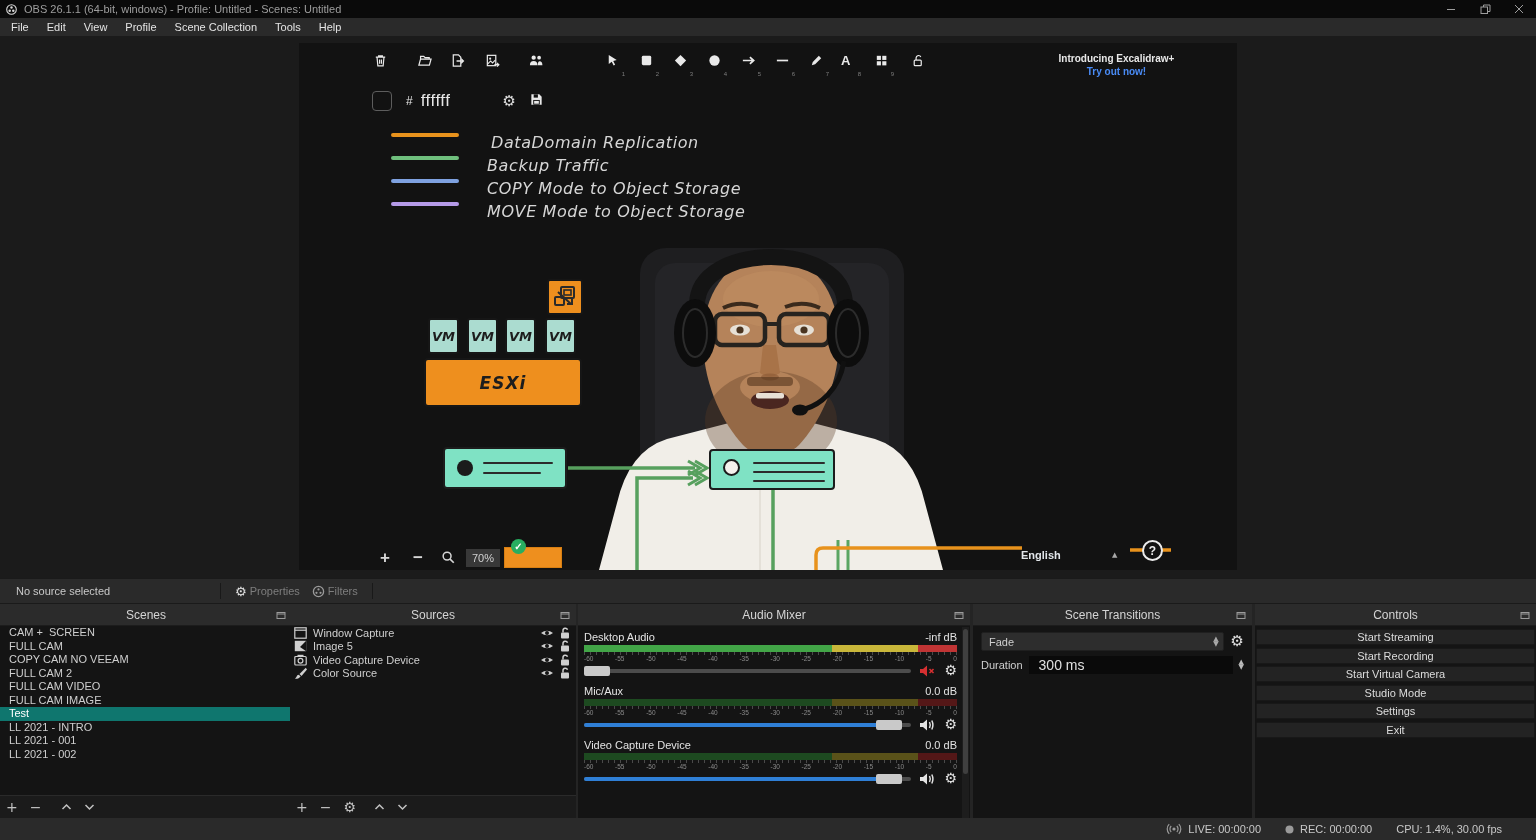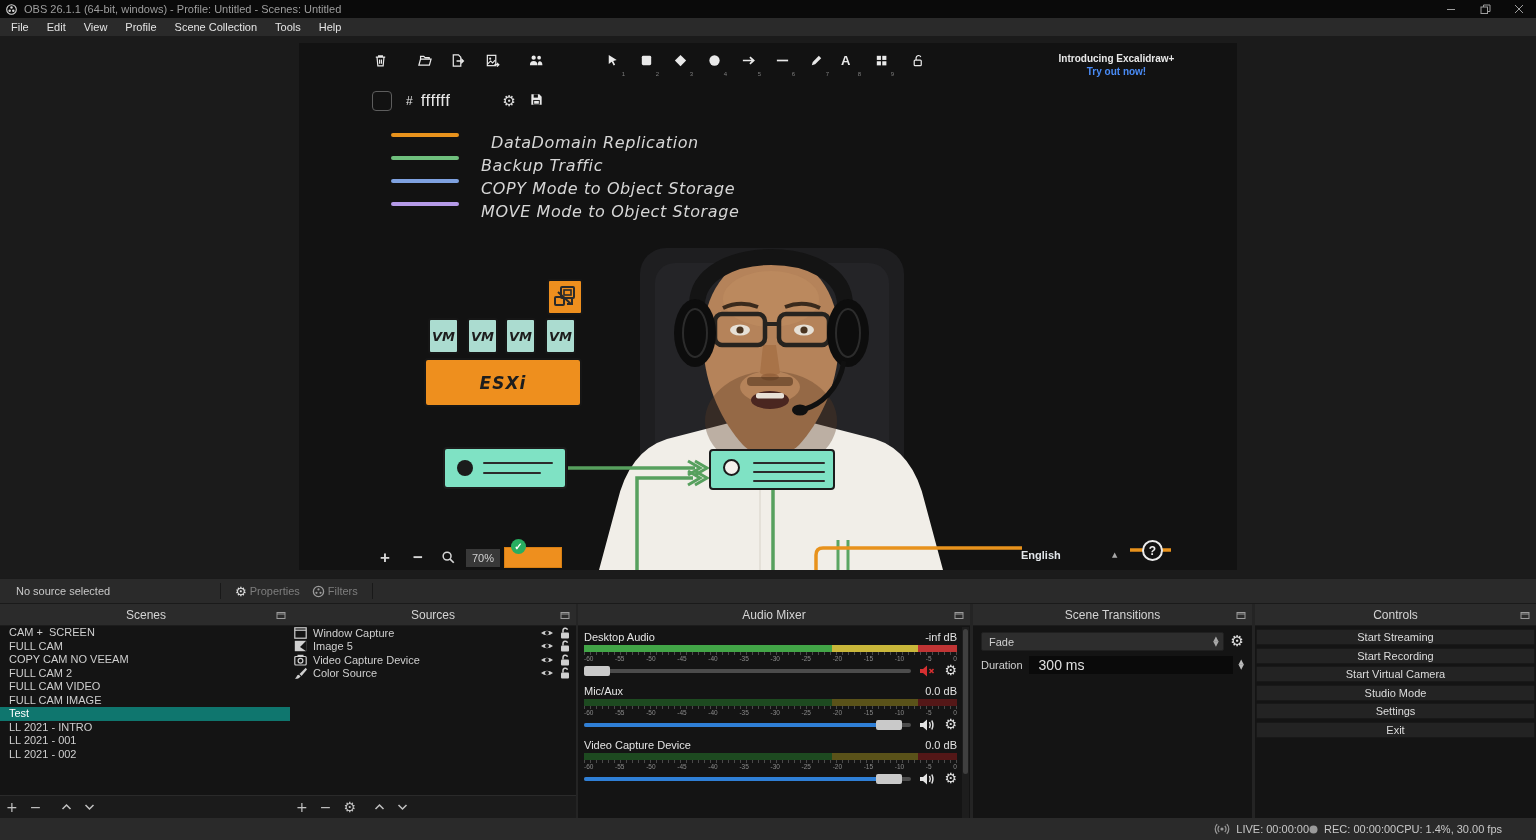--- a/index.html
+++ b/index.html
@@ -39,21 +39,21 @@
   .xrow2 .saveico { margin-left:13px; }
 
   .promo { position:absolute; left:740px; top:10px; width:155px; text-align:center; z-index:6; }
   .promo .pt { color:#e8e8e8; font-size:10px; font-weight:bold; }
   .promo .pl { color:#4a8cf7; font-size:10px; font-weight:bold; margin-top:2px; }
 
   .hand { font-family:"DejaVu Sans", sans-serif; font-style:italic; letter-spacing:0.6px; color:#d6d6d6; }
   .legend { position:absolute; left:92px; top:90px; z-index:5; }
   .leg-row { display:flex; align-items:flex-start; height:23px; }
   .leg-line { width:68px; height:4px; border-radius:2px; }
-  .leg-label { margin-left:22px; font-size:16px; white-space:pre; }
+  .leg-label { margin-left:28px; font-size:16px; white-space:pre; }
   .lc0 { background:#e8921c; } .lc1 { background:#6fbf7d; }
   .lc2 { background:#7ea1e0; } .lc3 { background:#b59ae8; }
   .leg-row:nth-child(1) .leg-label { margin-left:32px; }
 
   .vmicon { position:absolute; left:248px; top:236px; width:36px; height:36px; background:#ee8f1e;
     border:2px solid #161616; border-radius:3px; z-index:5; display:flex; align-items:center; justify-content:center; }
   .vmbox { position:absolute; top:275px; width:31px; height:36px; background:#abdcd0; border:2px solid #161616;
     border-radius:3px; z-index:5; display:flex; align-items:center; justify-content:center;
     color:#1d1d1d; font-weight:bold; font-style:italic; font-size:13px; font-family:"DejaVu Sans", sans-serif; }
   .esxi { position:absolute; left:125px; top:315px; width:158px; height:49px; background:#ee8f1e; border:2px solid #161616;
@@ -131,21 +131,21 @@
     color:#e0e0e0; font-size:14px; padding-left:10px; }
   .tr-row2 .spin { color:#bbbbbb; }
 
   
   .ctl-body { padding:3px 1px 0 1px; }
   .ctl-btn { height:16px; line-height:15px; background:#232323; border:1px solid #181818; border-radius:1px;
     color:#dcdcdc; font-size:11px; text-align:center; margin-bottom:2.5px; }
 
   
   .statusbar { position:absolute; left:0; top:818px; width:1536px; height:22px; background:#2a2a2a;
-    display:flex; align-items:center; justify-content:flex-end; padding-right:34px; 
+    display:flex; align-items:center; justify-content:flex-end; padding-right:34px; gap:24px;
     color:#c8c8c8; font-size:11px; }
   .sb-item { display:flex; align-items:center; gap:6px; }
 </style>
 </head>
 <body>
 
 <div id="app">
 
   <div class="titlebar">
     <svg class="obs-logo" viewBox="0 0 16 16">

